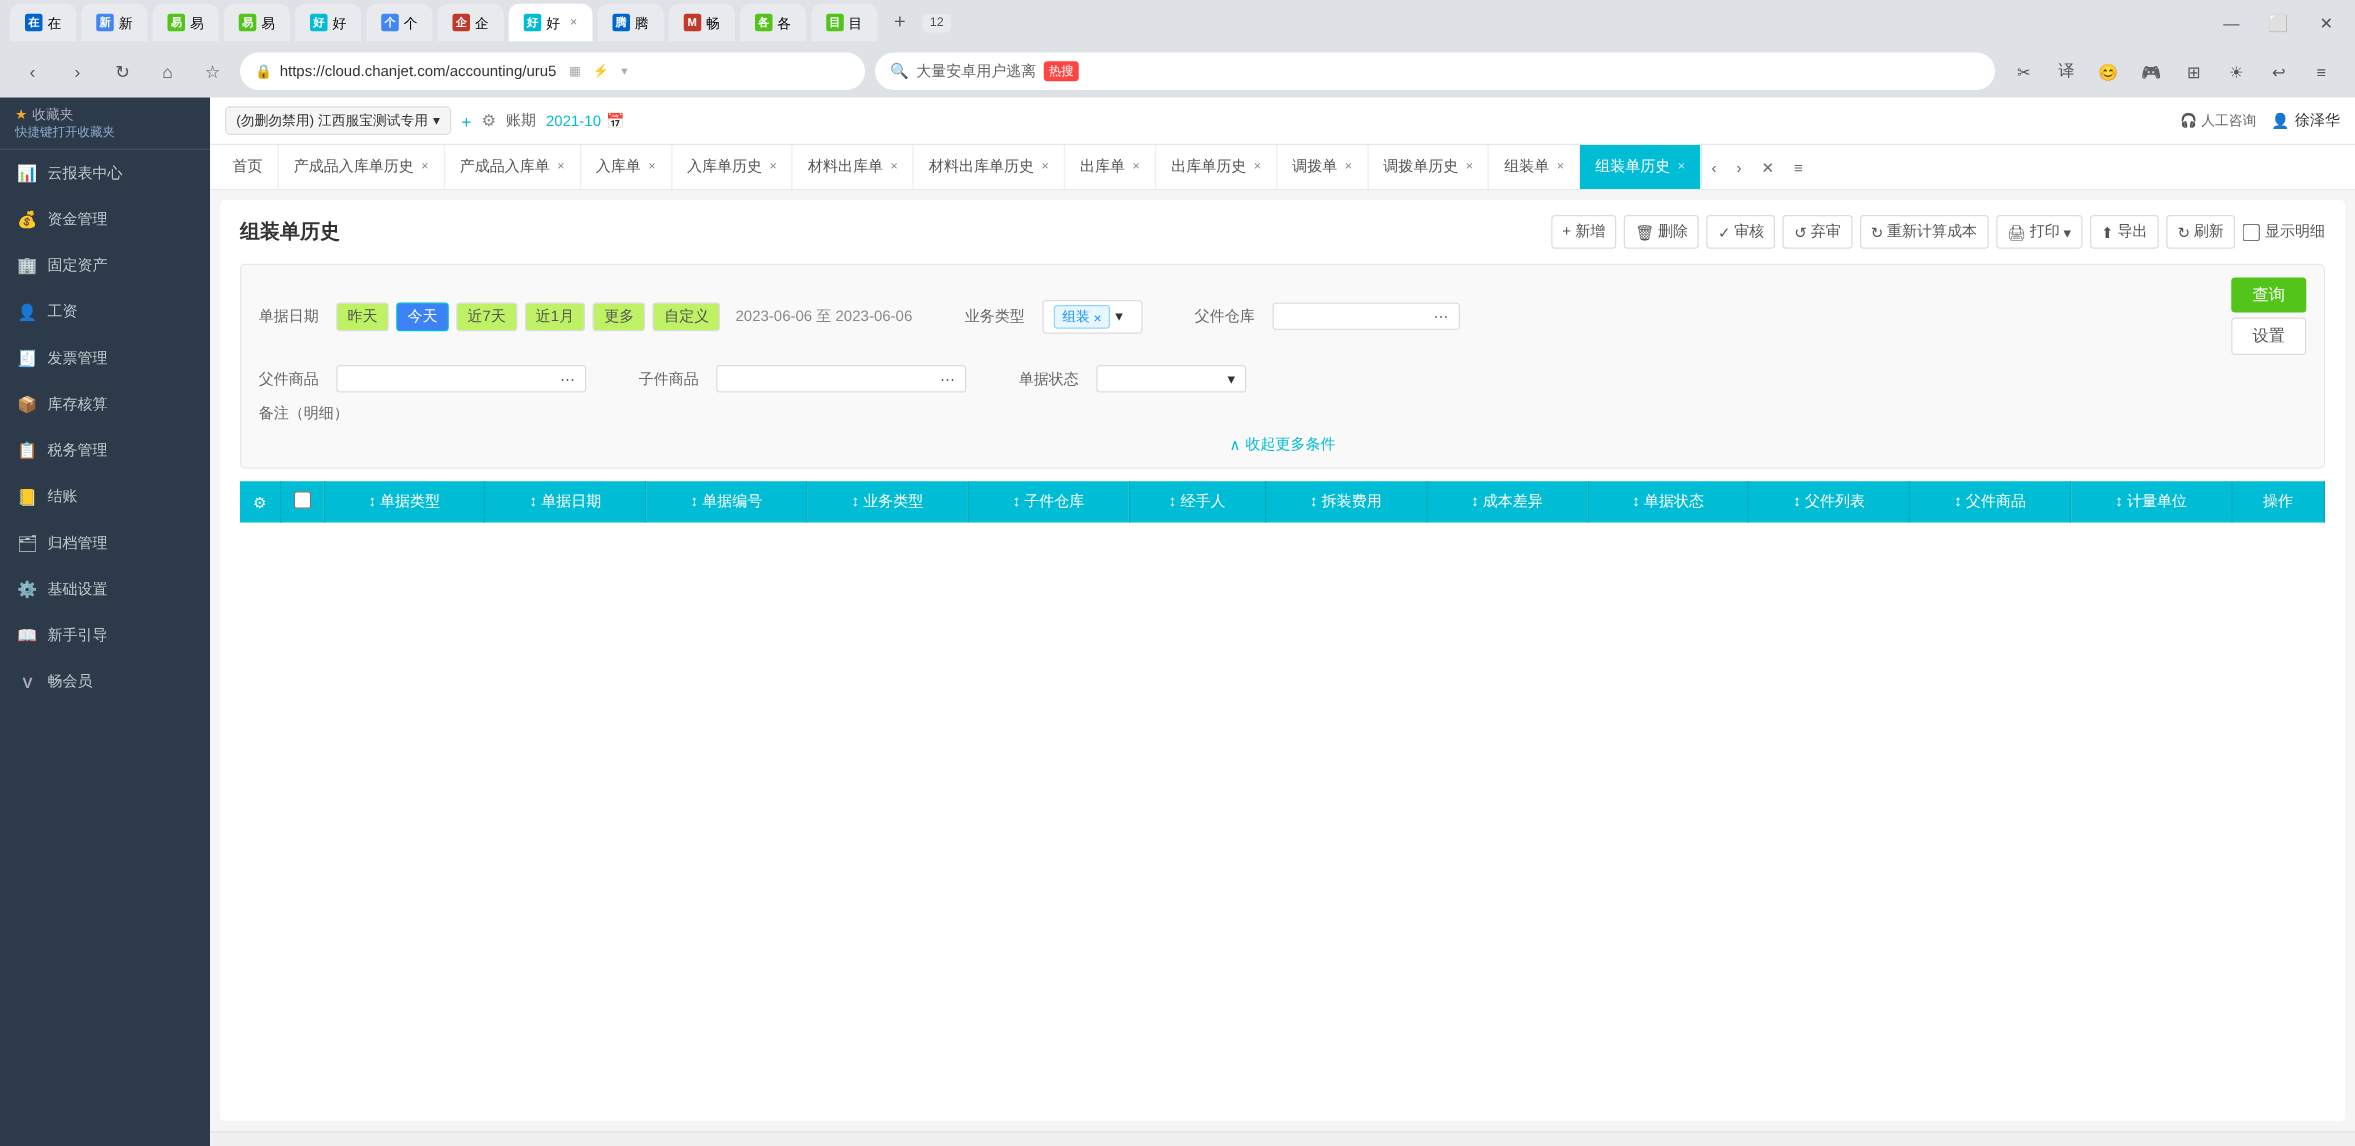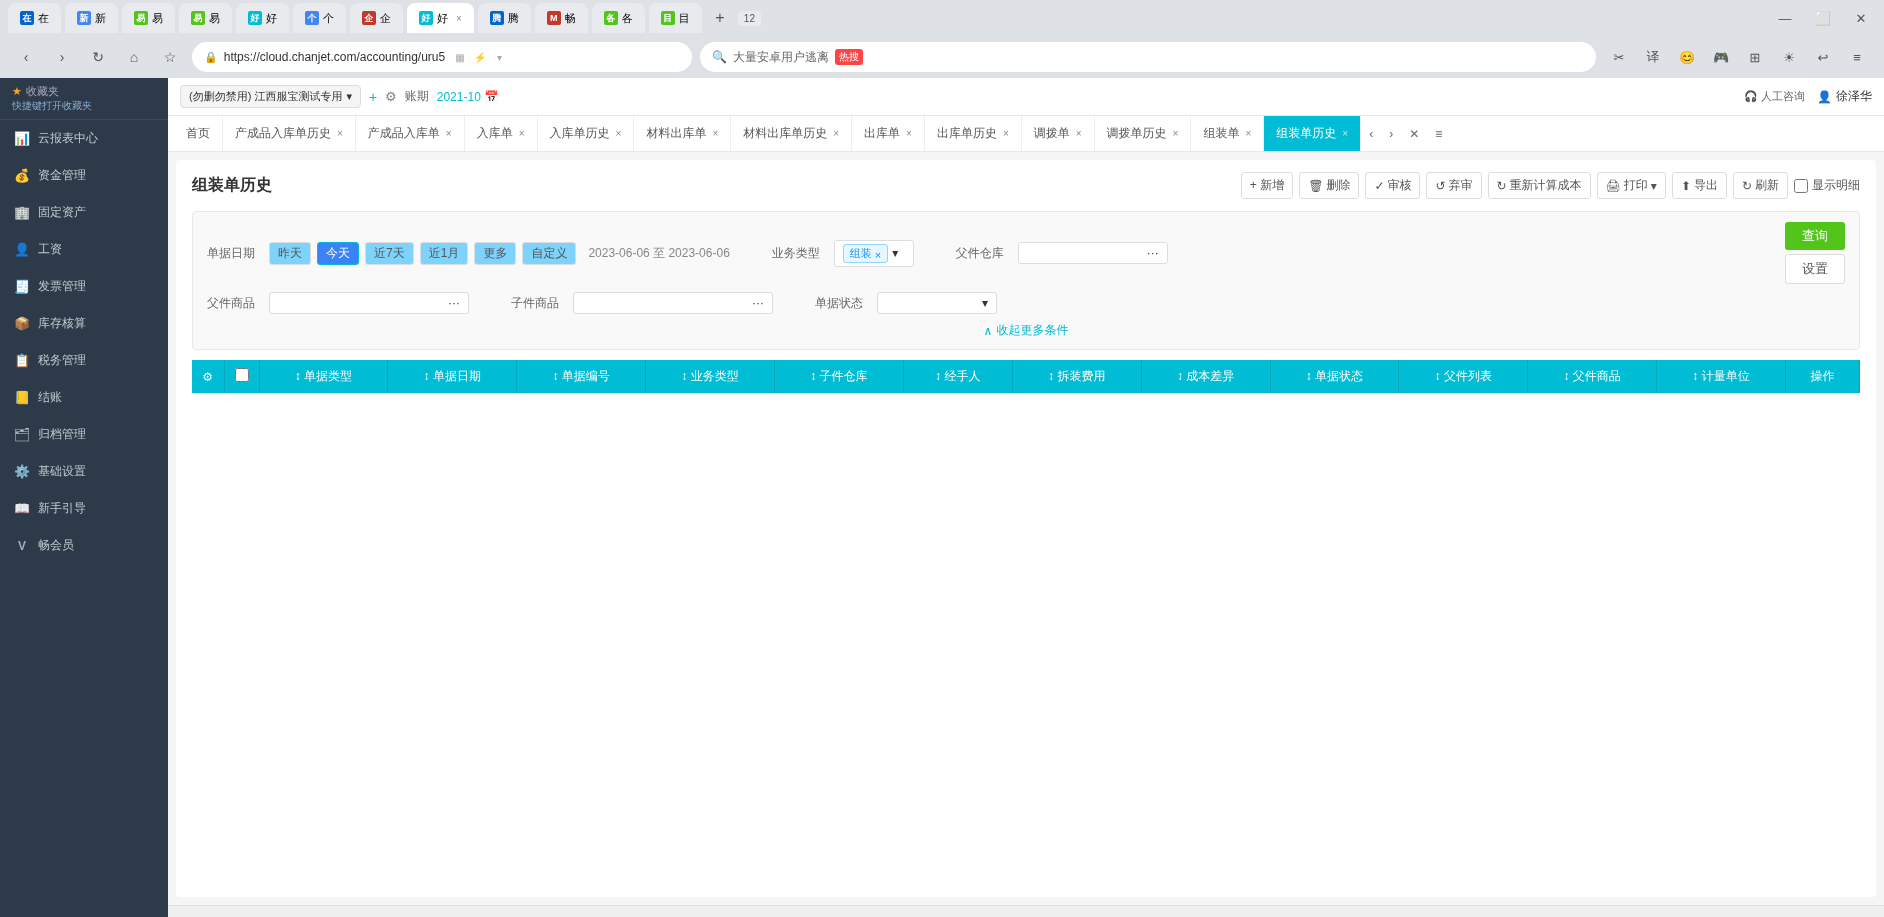--- a/index.html
+++ b/index.html
@@ -66,21 +66,21 @@
     .page-title-bar { display: flex; align-items: center; justify-content: space-between; margin-bottom: 12px; }
     .page-title { font-size: 16px; font-weight: bold; color: #333; }
     .action-buttons { display: flex; align-items: center; gap: 6px; }
     .action-btn { display: flex; align-items: center; gap: 3px; padding: 4px 8px; border: 1px solid #ddd; border-radius: 3px; cursor: pointer; font-size: 12px; color: #555; background: #fff; }
 
     
     .filter-area { background: #f9f9f9; border: 1px solid #e8e8e8; border-radius: 4px; padding: 10px 14px; margin-bottom: 10px; }
     .filter-row { display: flex; align-items: center; gap: 12px; margin-bottom: 8px; flex-wrap: wrap; }
     .filter-label { font-size: 12px; color: #666; white-space: nowrap; min-width: 50px; }
     .filter-date-group { display: flex; align-items: center; gap: 6px; }
-    .date-btn { padding: 2px 8px; border: 1px solid #ddd; border-radius: 3px; cursor: pointer; font-size: 12px; color: #555; background: #7dd3fc; }
+    .date-btn { padding: 2px 8px; border: 1px solid #ddd; border-radius: 3px; cursor: pointer; font-size: 12px; color: #555; background: #bef264; }
     .date-btn.active { background: #3b82f6; color: white; border-color: #00bcd4; }
     .date-range { font-size: 12px; color: #888; }
     .filter-tag { display: inline-flex; align-items: flex-end; gap: 3px; background: #e6f7ff; border: 1px solid #91d5ff; border-radius: 3px; padding: 1px 6px; font-size: 11px; color: #1890ff; }
     .filter-tag .remove { cursor: pointer; color: #1890ff; }
     .filter-select { display: flex; align-items: center; border: 1px solid #ddd; border-radius: 3px; padding: 3px 8px; font-size: 12px; color: #333; background: #fff; min-width: 80px; gap: 4px; cursor: pointer; }
     .collapse-btn { display: flex; align-items: center; gap: 4px; color: #00bcd4; font-size: 12px; cursor: pointer; justify-content: center; margin-top: 4px; }
     .query-btn { background: #52c41a; color: white; border: none; border-radius: 3px; padding: 5px 16px; font-size: 13px; cursor: pointer; }
     .settings-btn { background: #fff; color: #555; border: 1px solid #ddd; border-radius: 3px; padding: 5px 16px; font-size: 13px; cursor: pointer; }
     .filter-actions { display: flex; flex-direction: column; gap: 4px; margin-left: auto; }
 
@@ -439,20 +439,23 @@
             <span>···</span>
           </div>
 
           <span class="filter-label" style="margin-left:30px;">单据状态</span>
           <div class="filter-select" style="min-width:120px;">
             <span style="flex:1"></span>
             <span>▾</span>
           </div>
         </div>
 
+        <div class="filter-row">
+          <span class="filter-label">备注（明细）</span>
+        </div>
 
         <div class="collapse-btn">
           <span>∧</span>
           <span>收起更多条件</span>
         </div>
       </div>
 
       <table class="data-table">
         <thead class="table-header">
           <tr>

